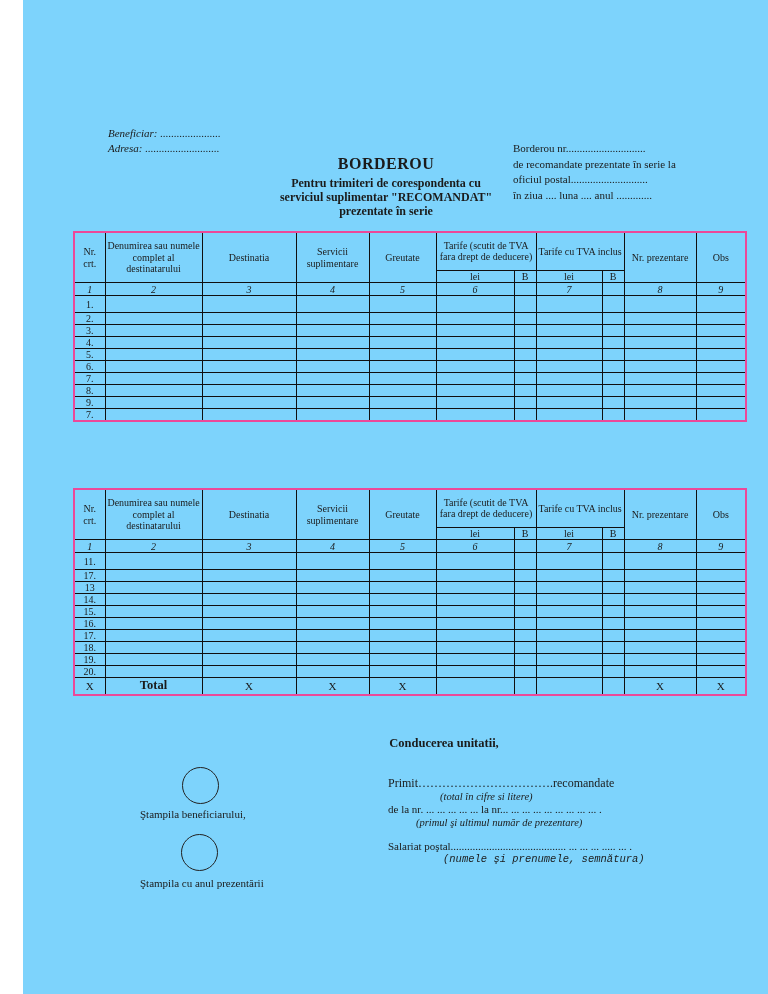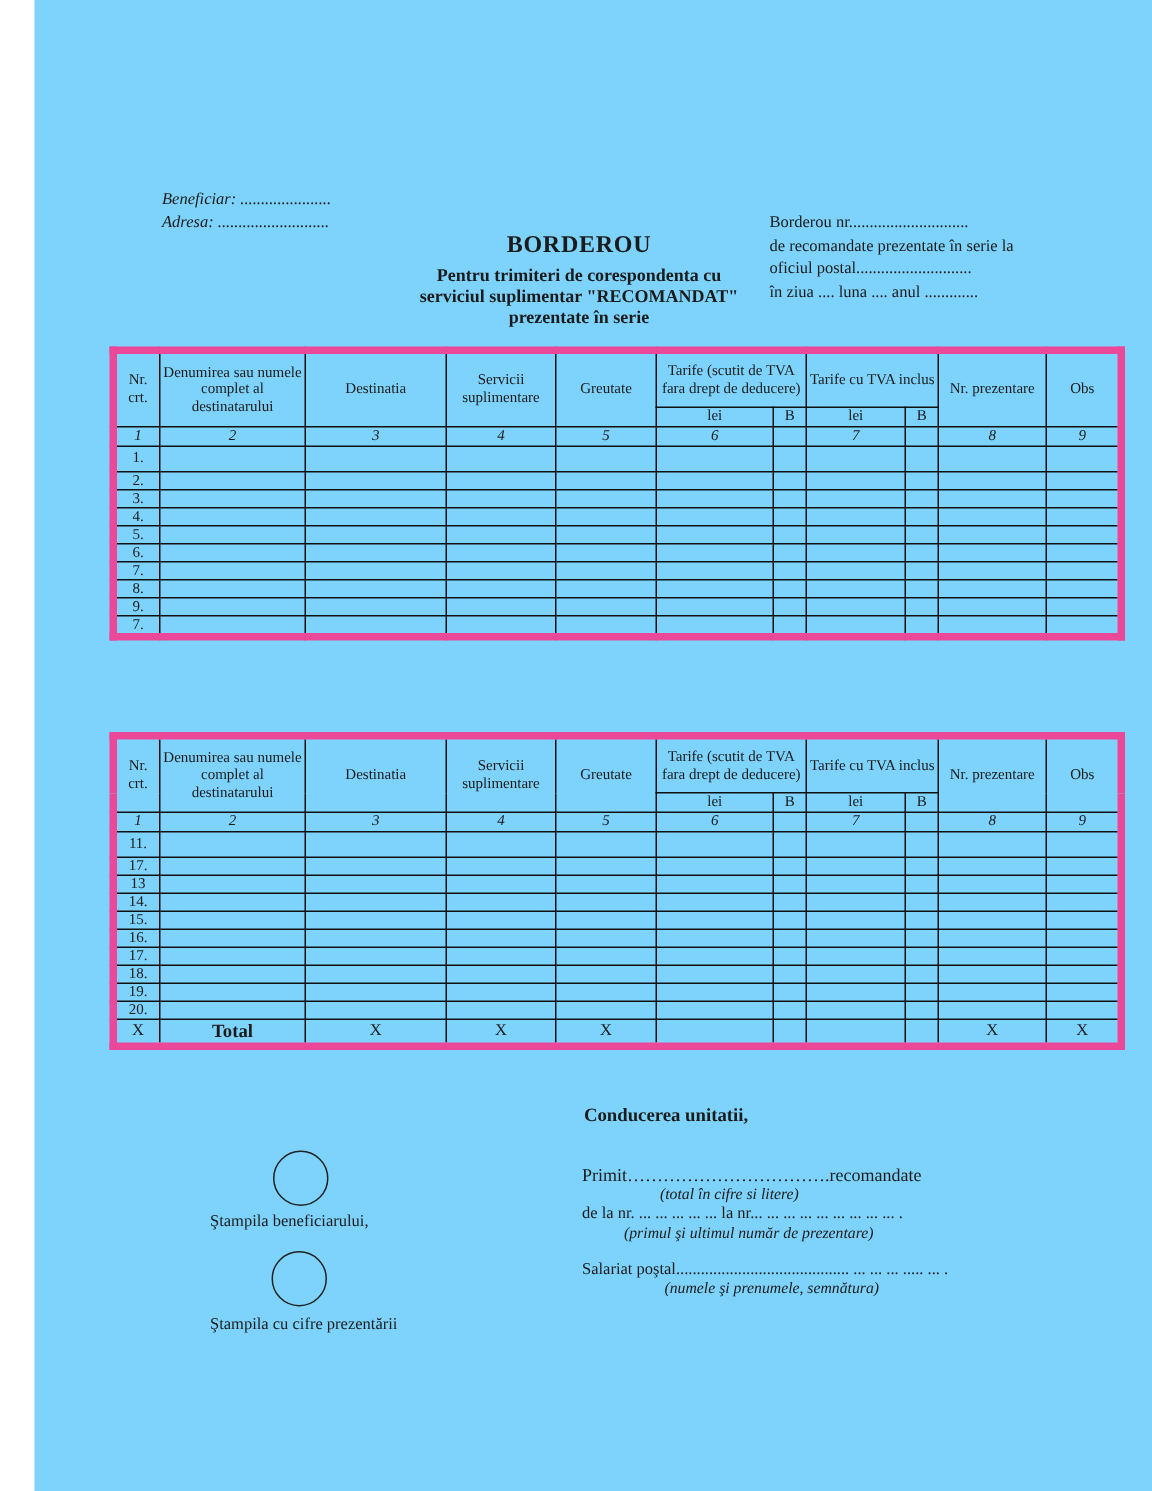--- a/index.html
+++ b/index.html
@@ -58,21 +58,21 @@
     line-height: 15.5px;
   }
 
   
   table.borderou {
     position: absolute;
     left: 50px;
     border-collapse: collapse;
     table-layout: fixed;
     width: 672px;
-    border: 5px solid #ec4899;
+    border: 2px solid #ec4899;
   }
   #table1 { top: 231px; }
   #table2 { top: 488px; }
   table.borderou th, table.borderou td {
     border: 1px solid #101010;
     font-weight: normal;
     text-align: center;
     vertical-align: middle;
     overflow: hidden;
     padding: 0 1px;
@@ -132,21 +132,21 @@
     font-size: 11px;
     line-height: 13px;
   }
   .receipt-block .big-line { font-size: 12px; }
   .receipt-block .note {
     font-style: italic;
     font-size: 10.5px;
   }
   .note-indent-1 { margin-left: 52px; }
   .note-indent-2 { margin-left: 28px; }
-  .note-indent-3 { margin-left: 55px; }
+  .note-indent-3 { margin-left: 55px; font-family: Liberation Mono, monospace; }
   .spacer-line { height: 11px; }
   .rline { white-space: nowrap; overflow: hidden; }
 </style>
 </head>
 <body>
 
 <div class="page">
 
   <div class="beneficiary-block">
     <div>Beneficiar: ......................</div>
@@ -539,21 +539,21 @@
         </tr>
       </tbody>
   </table>
 
   <div class="conducerea">Conducerea unitatii,</div>
 
   <div class="stamp-circle" id="stamp-circle-1"></div>
   <div class="stamp-label" id="stamp-label-1">Ştampila beneficiarului,</div>
 
   <div class="stamp-circle" id="stamp-circle-2"></div>
-  <div class="stamp-label" id="stamp-label-2">Ştampila cu cifre prezentării</div>
+  <div class="stamp-label" id="stamp-label-2">Ştampila cu anul prezentării</div>
 
   <div class="receipt-block">
     <div class="rline big-line">Primit…………………………….recomandate</div>
     <div class="rline note note-indent-1">(total în cifre si litere)</div>
     <div class="rline">de la nr. ... ... ... ... ... la nr... ... ... ... ... ... ... ... ... .</div>
     <div class="rline note note-indent-2">(primul şi ultimul număr de prezentare)</div>
     <div class="spacer-line"></div>
     <div class="rline">Salariat poştal.......................................... ... ... ... ..... ... .</div>
     <div class="rline note note-indent-3">(numele şi prenumele, semnătura)</div>
   </div>

